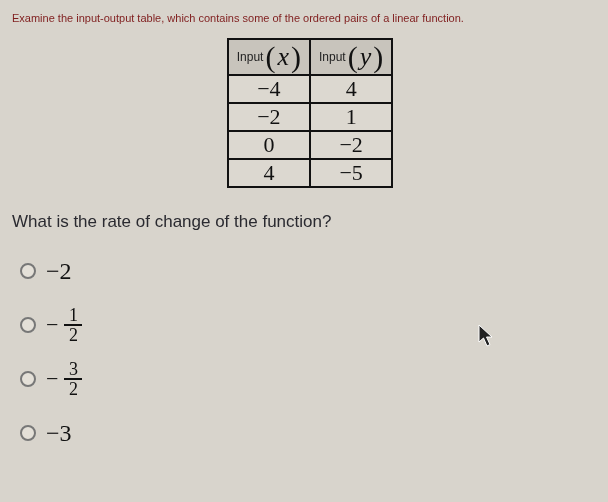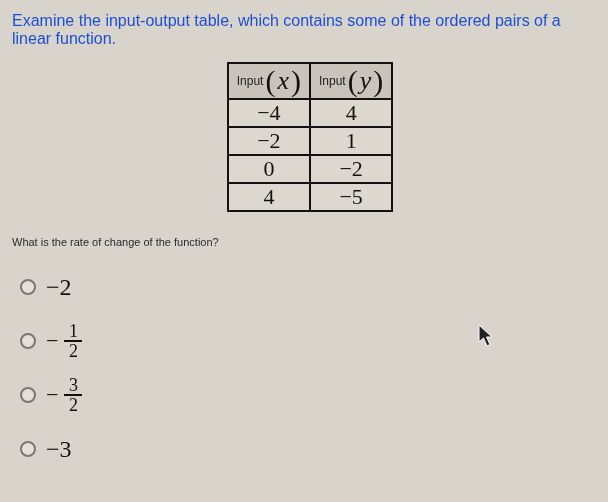--- a/index.html
+++ b/index.html
@@ -8,22 +8,22 @@
       background: #d8d4cc;
       font-family: Arial, sans-serif;
       font-size: 13px;
       color: #333;
       width: 608px;
       height: 502px;
       box-sizing: border-box;
       position: relative;
     }
     .prompt-text {
-      color: #1d4ed8;
-      font-size: 16px;
+      color: #7f1d1d;
+      font-size: 11px;
       margin-bottom: 14px;
     }
     .table-wrap {
       display: flex;
       justify-content: center;
       margin-bottom: 24px;
     }
     table {
       border-collapse: collapse;
       background: #dcd8d0;
@@ -63,21 +63,21 @@
     }
     td {
       font-family: "Times New Roman", serif;
       font-size: 22px;
       color: #111;
       padding: 0px 28px;
       line-height: 26px;
     }
     .question-text {
       color: #2a2a30;
-      font-size: 11px;
+      font-size: 17px;
       margin: 8px 0 16px 0;
     }
     .options {
       display: flex;
       flex-direction: column;
       gap: 8px;
       padding-left: 8px;
     }
     .option {
       display: flex;

